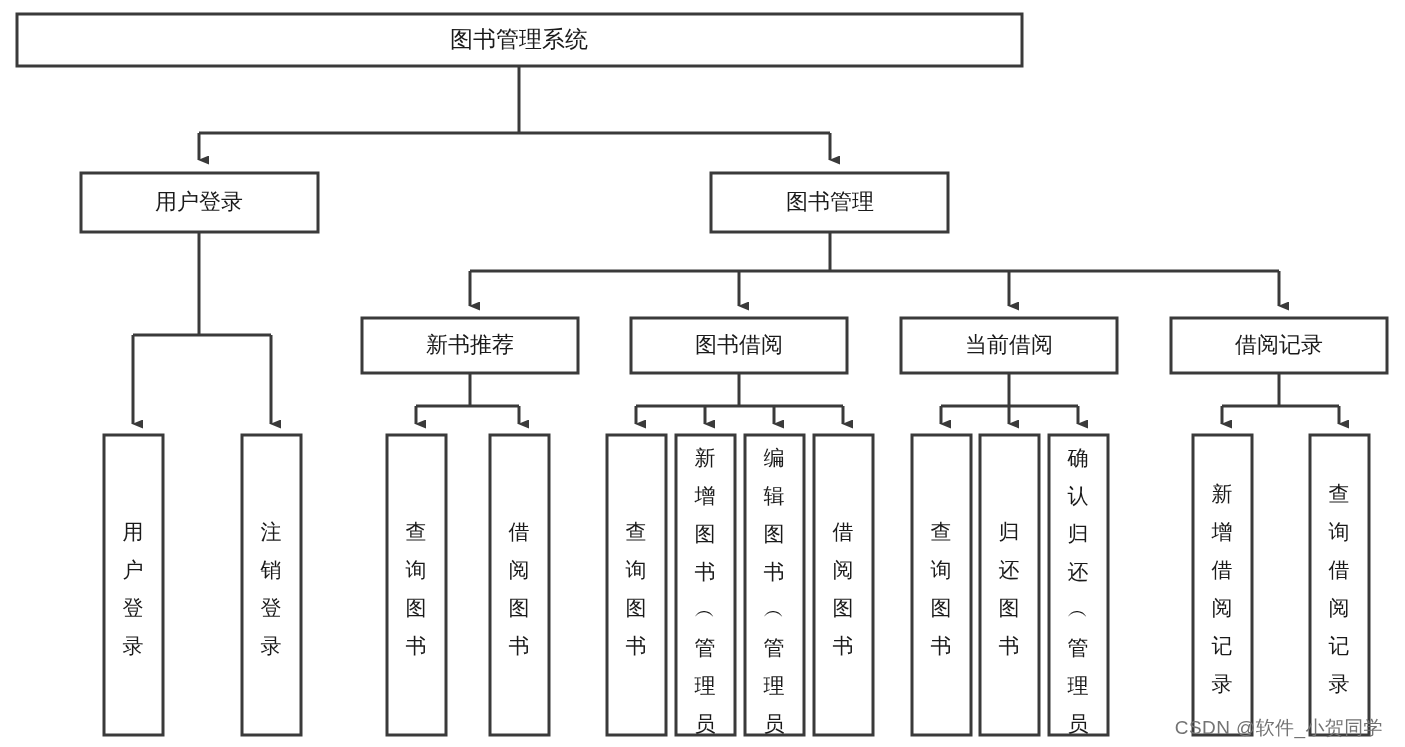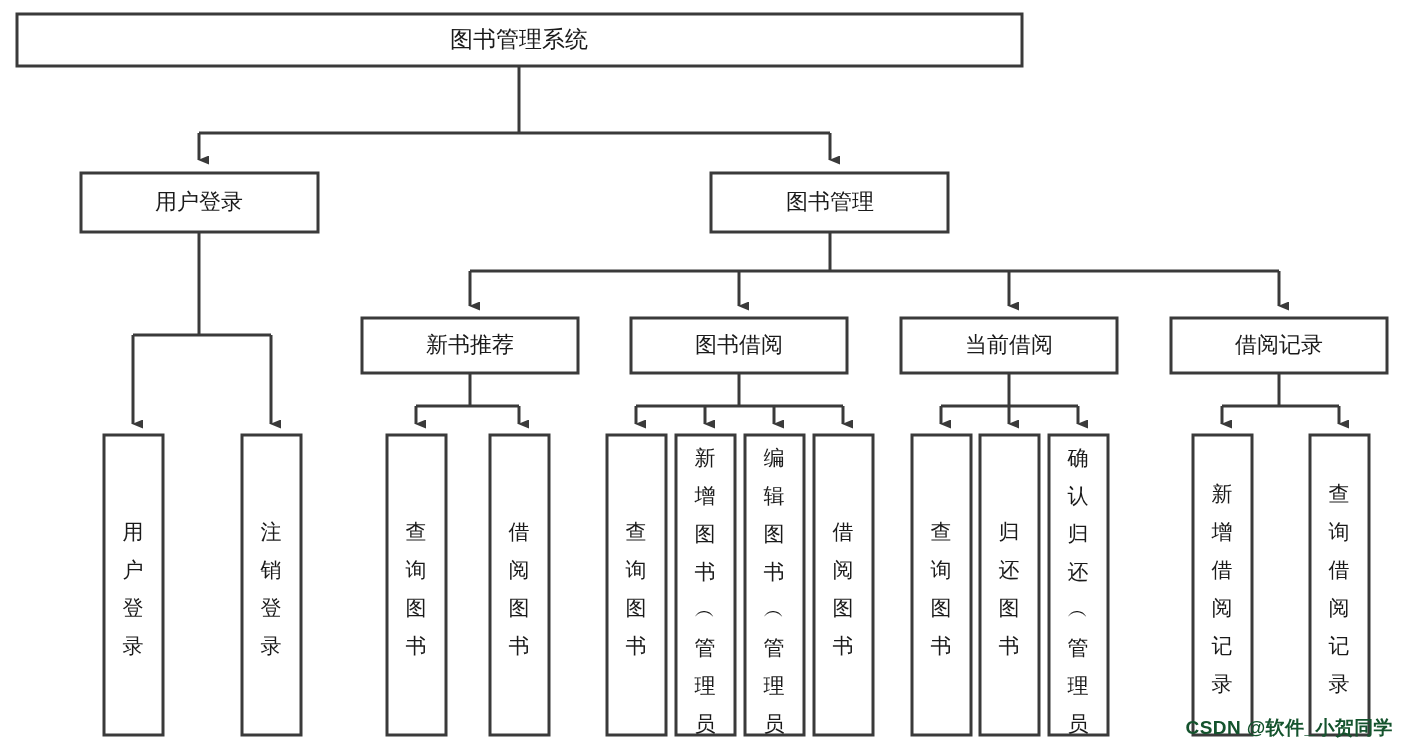--- a/index.html
+++ b/index.html
@@ -45,29 +45,28 @@
     stroke-width: 3;
     fill: none;
     stroke-linecap: butt;
   }
   .arrow-head {
     fill: #3a3a3a;
     stroke: none;
   }
   .watermark {
     position: absolute;
-    right: 12px;
+    right: 22px;
     bottom: 6px;
     font-family: "Liberation Sans", "DejaVu Sans", sans-serif;
     font-size: 19px;
-    color: #14532d;
+    color: #737373;
     white-space: nowrap;
     letter-spacing: 0.4px;
     pointer-events: none;
-    font-weight: bold;
   }
 </style>
 </head>
 <body>
 
 <svg id="diagram" viewBox="0 0 1405 747" xmlns="http://www.w3.org/2000/svg">
 
   <defs>
     <marker id="arrowhead" markerWidth="9" markerHeight="11" refX="4.5" refY="10" orient="auto" markerUnits="userSpaceOnUse">
       <path d="M0,0 L9,0 L4.5,11 Z" class="arrow-head"></path>

